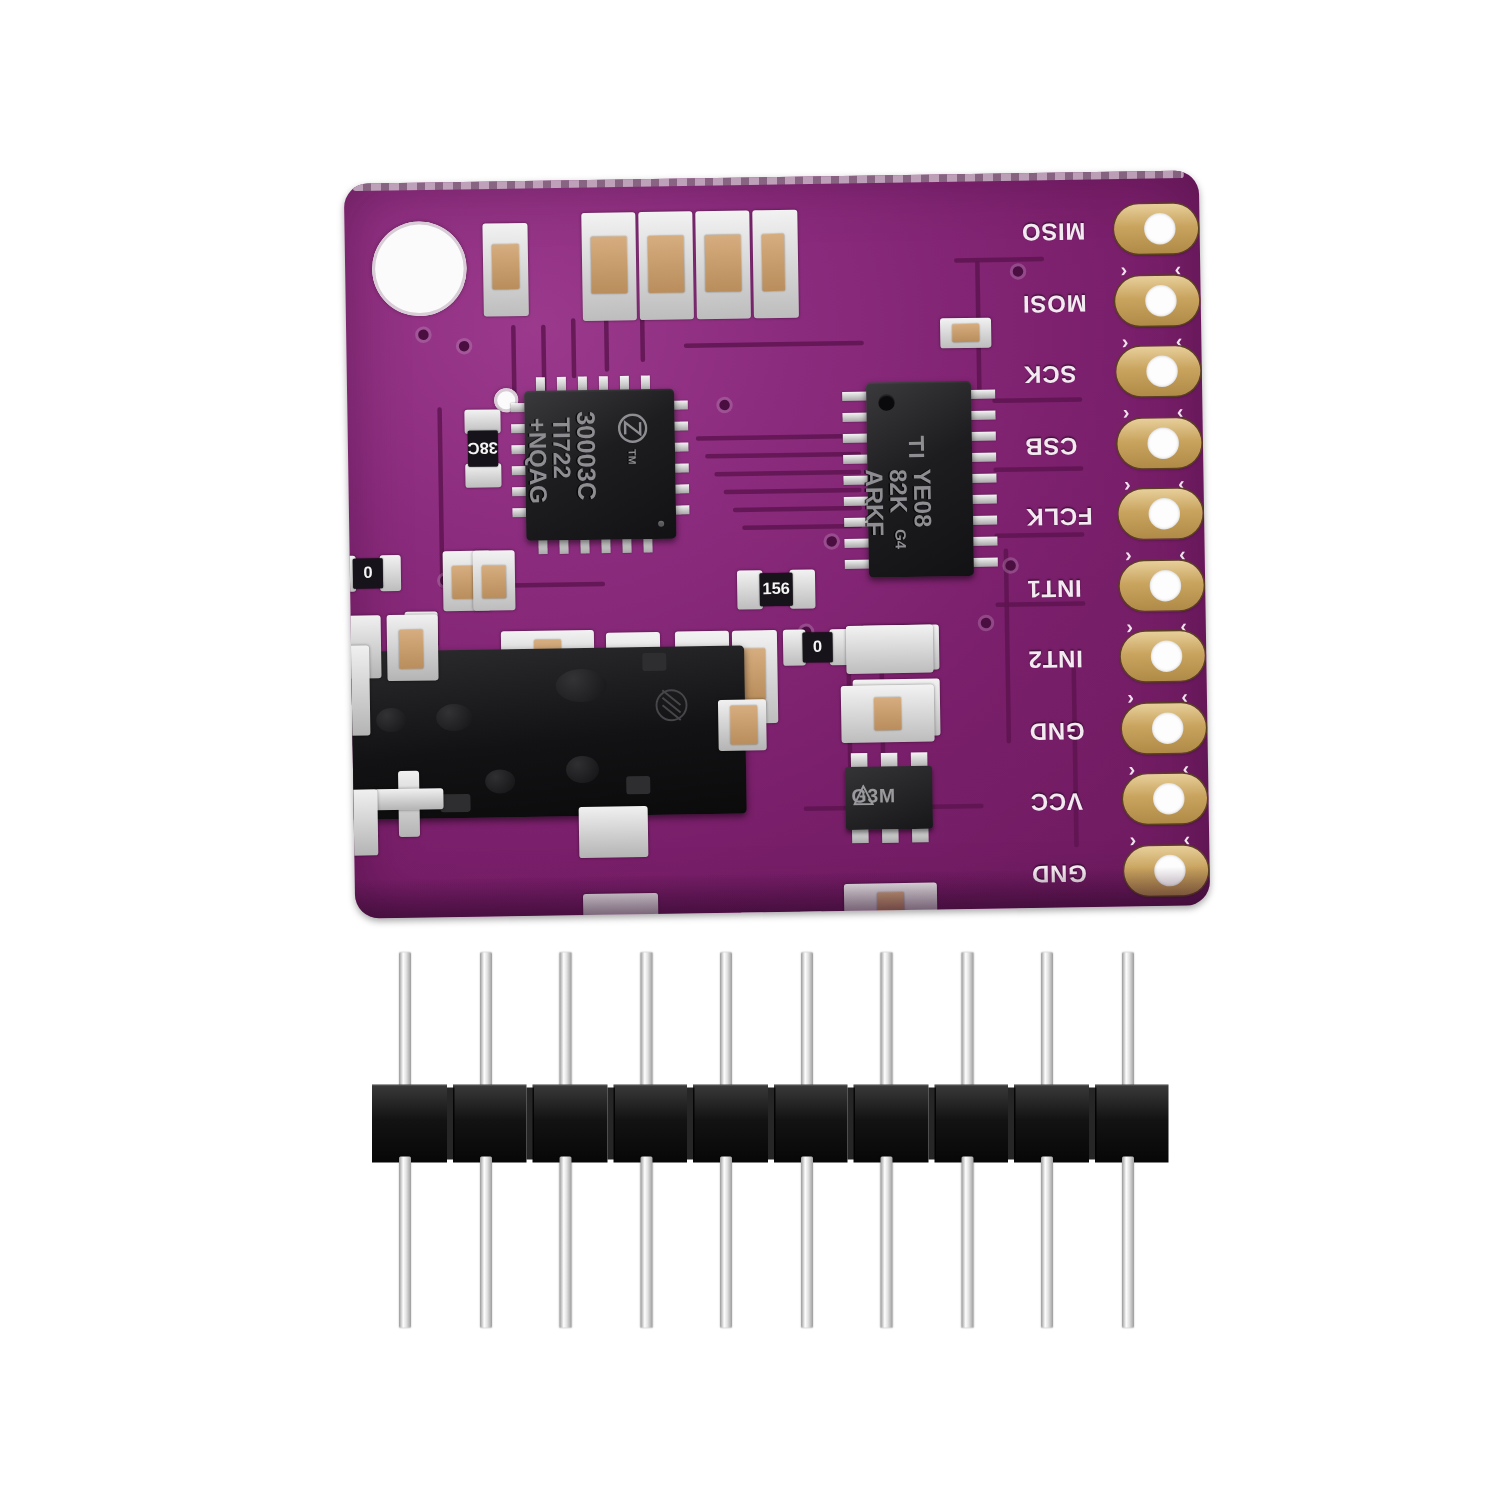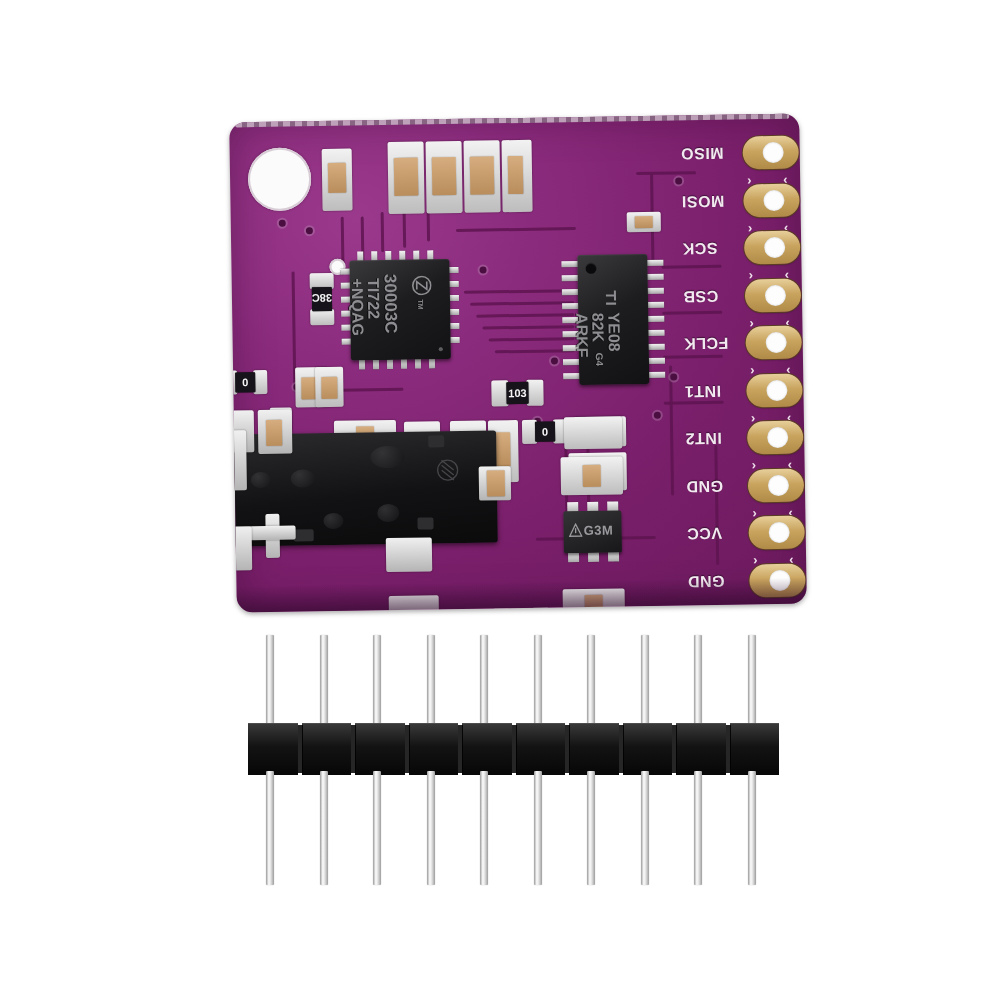--- a/index.html
+++ b/index.html
@@ -306,21 +306,21 @@
         <div class="ictxt" style="left:44px;top:58px;font-size:16px;transform:rotate(90deg);transform-origin:0 0;">YE08</div>
         <div class="ictxt" style="left:28px;top:58px;font-size:16px;transform:rotate(90deg);transform-origin:0 0;">82K</div>
         <div class="ictxt" style="left:26px;top:98px;font-size:10px;transform:rotate(90deg);transform-origin:0 0;">G4</div>
         <div class="ictxt" style="left:12px;top:58px;font-size:16px;transform:rotate(90deg);transform-origin:0 0;">ARKF</div>
       </div>
 
       <div style="position:absolute;left:258px;top:262px;width:52px;height:26px;">
         <div class="solder" style="left:0;top:0;width:17px;height:26px;"></div>
         <div class="solder" style="right:0;top:0;width:17px;height:26px;"></div>
         <div class="resbody" style="left:15px;top:2px;width:22px;height:22px;">
-          <div class="resmark" style="top:5px;">103</div>
+          <div class="resmark" style="top:5px;">156</div>
         </div>
       </div>
 
       <div style="position:absolute;left:288px;top:302px;width:46px;height:24px;">
         <div class="solder" style="left:0;top:0;width:15px;height:24px;"></div>
         <div class="solder" style="right:0;top:0;width:15px;height:24px;"></div>
         <div class="resbody" style="left:13px;top:2px;width:20px;height:20px;">
           <div class="resmark" style="top:4px;">0</div>
         </div>
       </div>
@@ -387,21 +387,21 @@
         <div class="pin" style="left:24px;top:-9px;width:11px;height:11px;"></div>
         <div class="pin" style="left:44px;top:-9px;width:11px;height:11px;"></div>
         <div class="pin" style="left:4px;bottom:-9px;width:11px;height:11px;"></div>
         <div class="pin" style="left:24px;bottom:-9px;width:11px;height:11px;"></div>
         <div class="pin" style="left:44px;bottom:-9px;width:11px;height:11px;"></div>
         <div id="sot" style="inset:0;">
           <svg style="position:absolute;left:5px;top:12px;" width="14" height="14" viewBox="0 0 14 14">
             <path d="M7 1 L13 13 L1 13 Z" fill="none" stroke="#9a9a9e" stroke-width="1.3"></path>
             <line x1="7" y1="5" x2="7" y2="10" stroke="#9a9a9e" stroke-width="1.3"></line>
           </svg>
-          <div class="sottxt" style="left:20px;top:12px;">G3M</div>
+          <div class="sottxt" style="left:4px;top:12px;">G3M</div>
         </div>
       </div>
 
       <div class="solder" style="left:330px;top:300px;width:58px;height:32px;"></div>
       <div class="solder" style="left:326px;top:340px;width:62px;height:38px;"></div>
       <div class="capbody" style="left:348px;top:348px;width:18px;height:22px;"></div>
 
       <div class="solder" style="left:326px;top:472px;width:62px;height:30px;"></div>
       <div class="capbody" style="left:348px;top:478px;width:18px;height:18px;"></div>
 

